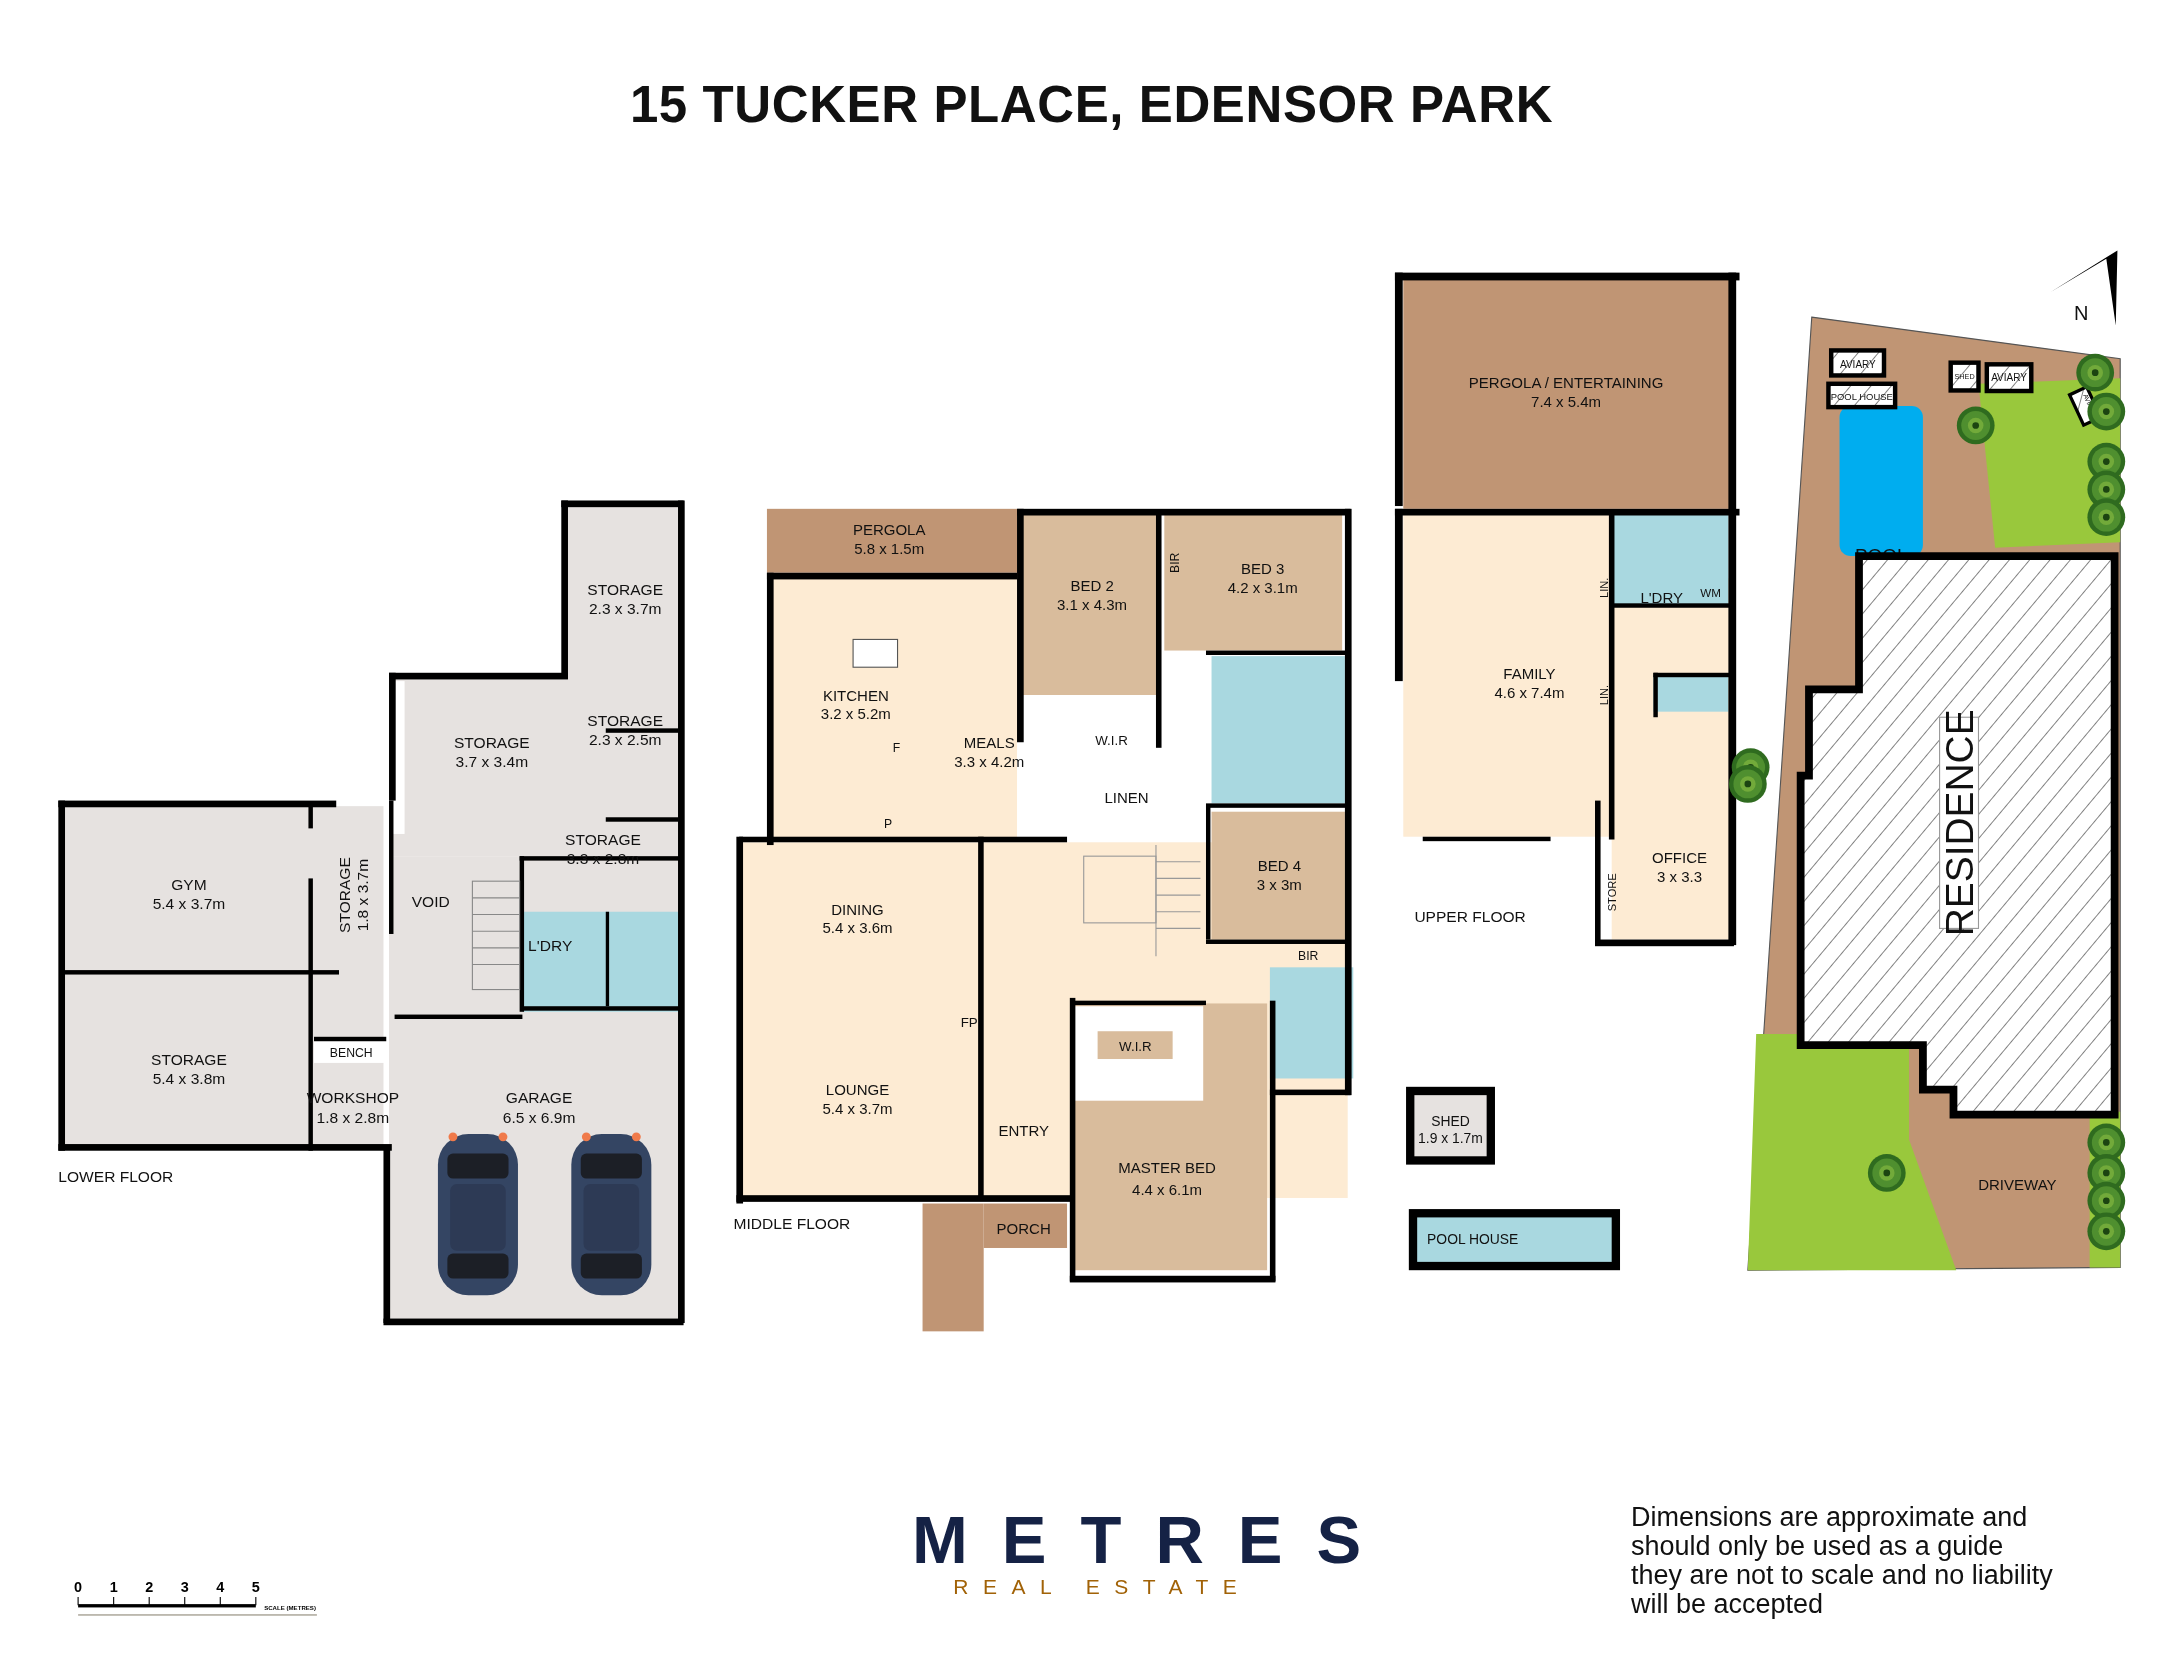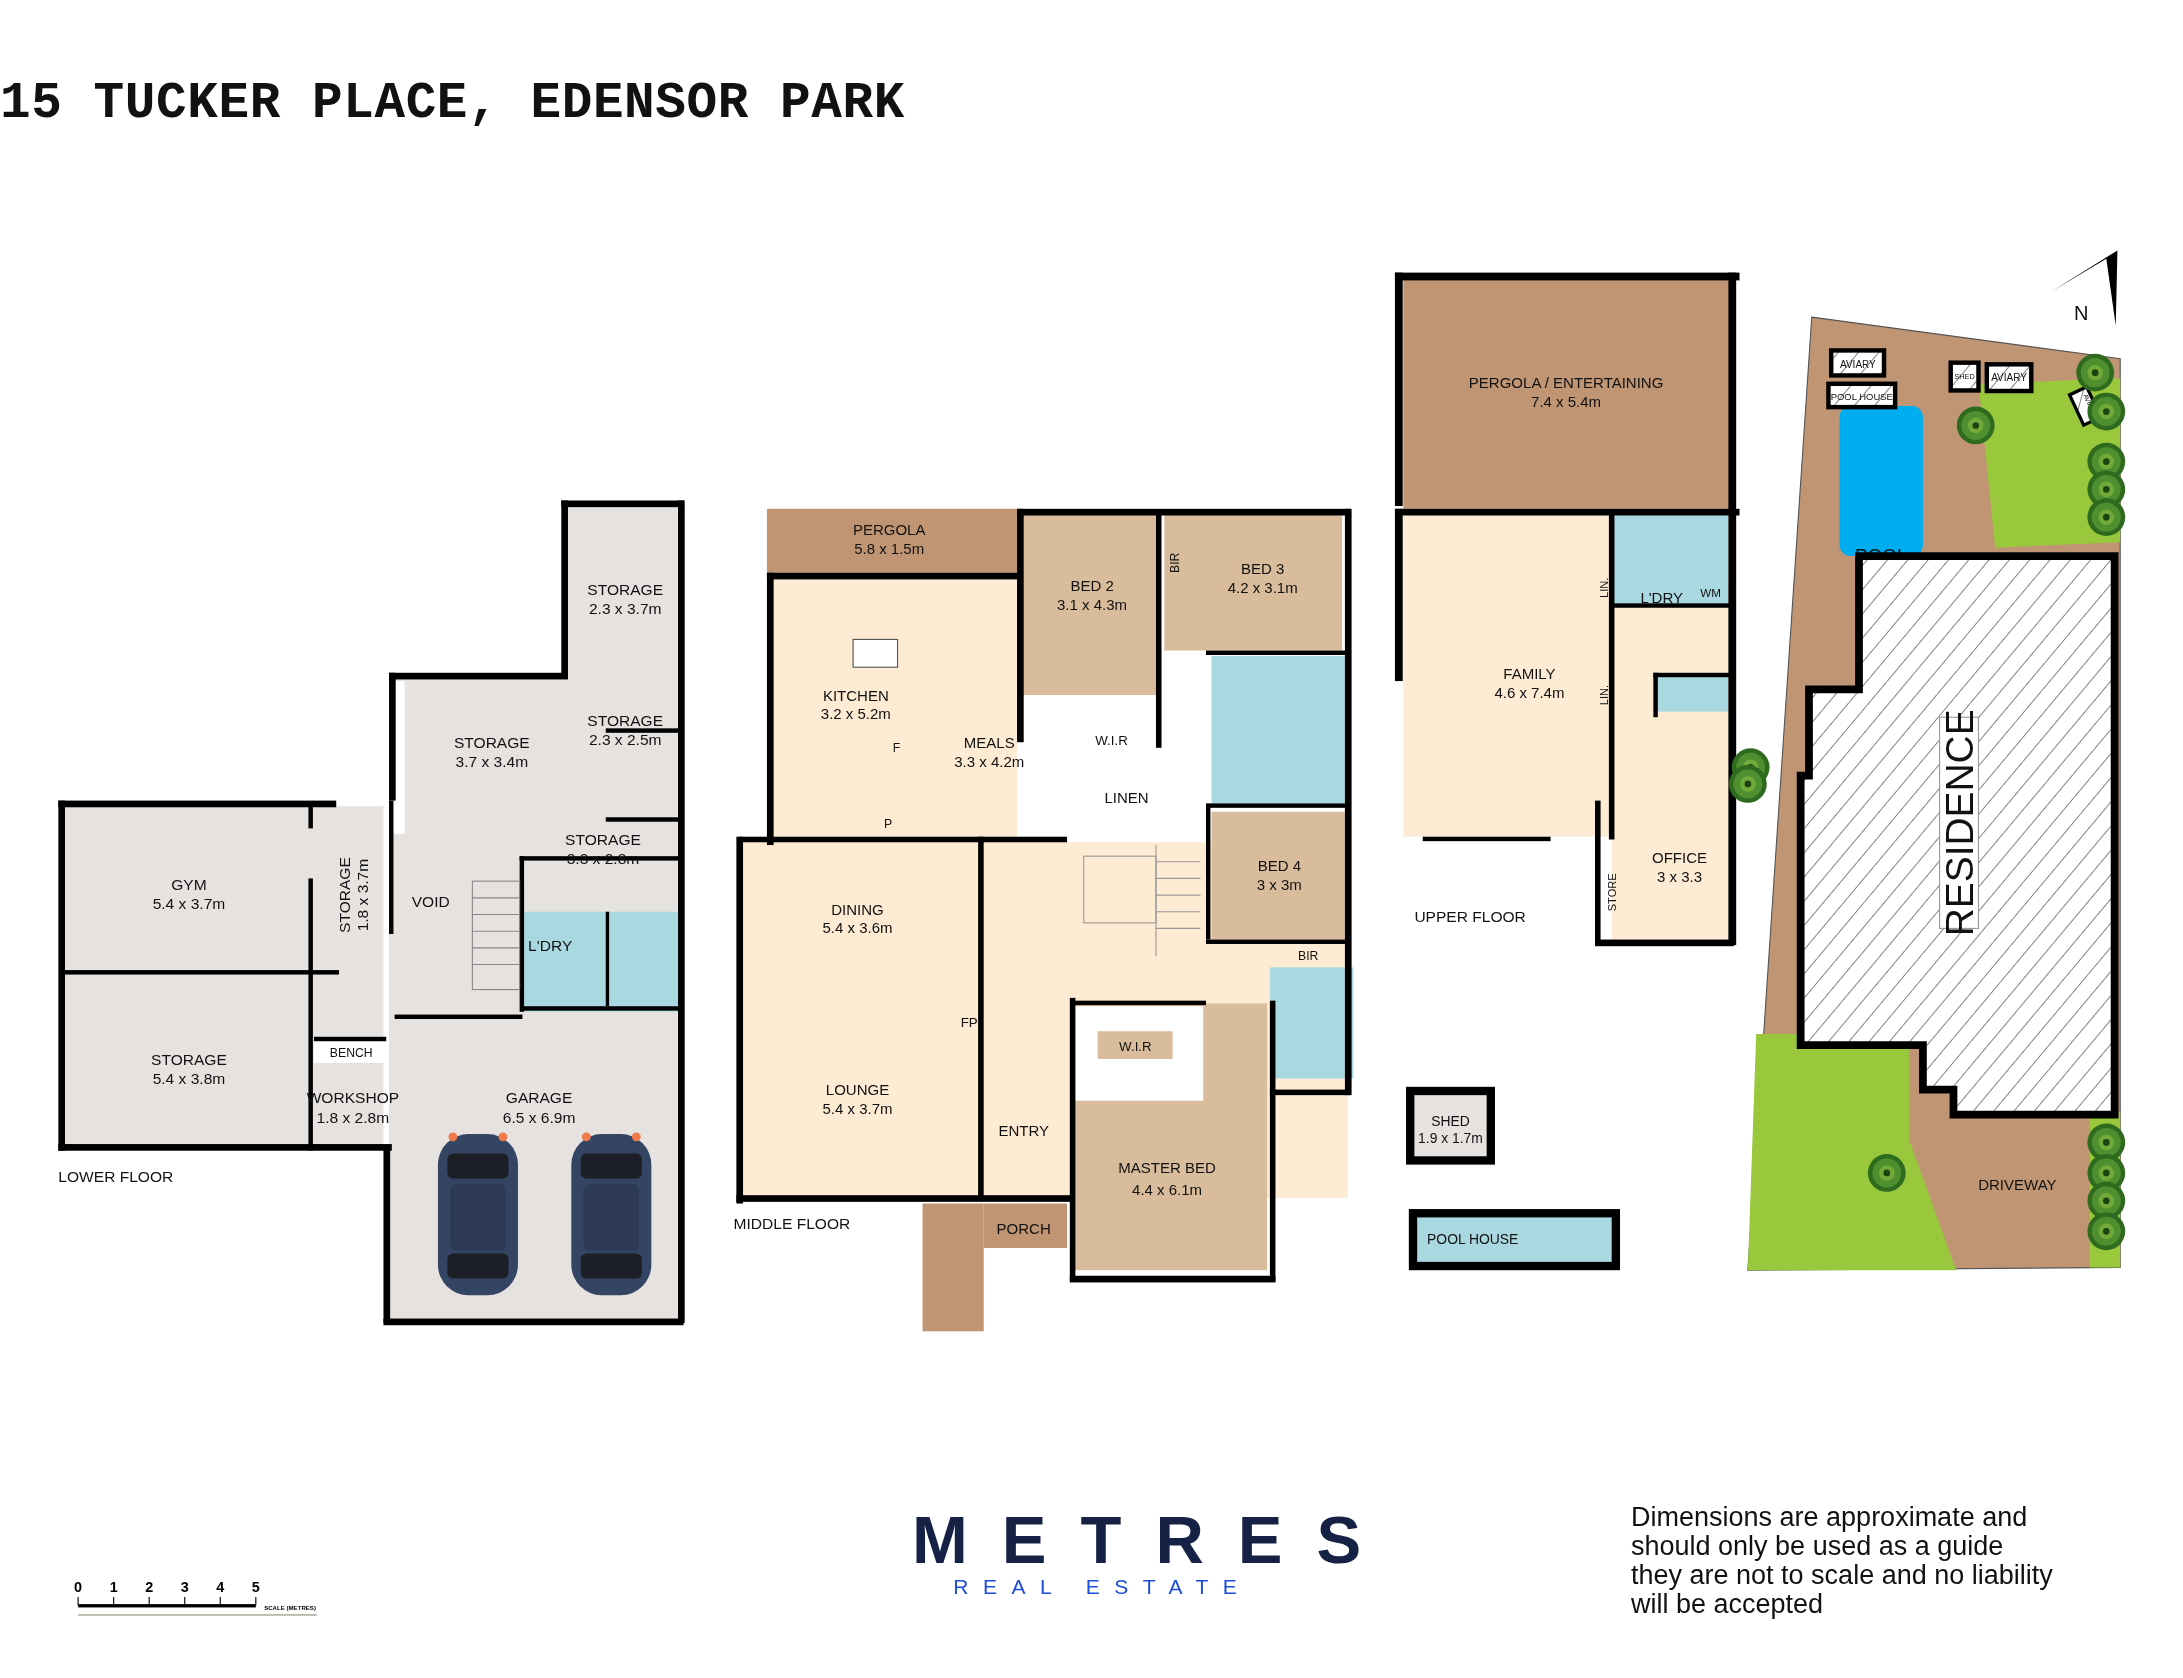--- a/index.html
+++ b/index.html
@@ -1,23 +1,23 @@
 <!DOCTYPE html>
 <html style="font-size:9px"><head>
 <meta charset="utf-8">
 <style>
   html, body { margin:0; padding:0; background:#ffffff; }
   body { width:2183px; height:1679px; position:relative; overflow:hidden; font-family:"Liberation Sans", sans-serif; }
   svg.plan { position:absolute; left:0; top:0; width:2183px; height:1679px; }
-  .title { position:absolute; left:0; width:2183px; top:75px; text-align:left; font-size:51px; font-weight:bold; letter-spacing:0.6px; color:#111; font-family:Liberation Mono, monospace; }
+  .title { position:absolute; left:0; width:2183px; top:75px; text-align:center; font-size:51px; font-weight:bold; letter-spacing:0.6px; color:#111; font-family:Liberation Sans, sans-serif; }
   .lbl { font-family:"Liberation Sans", sans-serif; fill:#111; text-anchor:middle; }
   .floor-lbl { font-family:"Liberation Sans", sans-serif; fill:#111; font-size:28px; }
   .brand { position:absolute; left:878px; top:1501px; width:434px; text-align:center; }
   .brand .name { font-size:67px; font-weight:bold; letter-spacing:34px; color:#152245; padding-left:34px; }
-  .brand .sub { font-size:21px; letter-spacing:14.5px; color:#1d4ed8; margin-top:-3.3px; padding-left:14.5px; }
+  .brand .sub { font-size:21px; letter-spacing:14.5px; color:#a16207; margin-top:-3.3px; padding-left:14.5px; }
   .disclaimer { position:absolute; left:1631px; top:1503px; width:422px; font-size:27px; line-height:29px; color:#111; }
   .scale { position:absolute; left:67px; top:1565px; }
 </style>
 </head>
 <body>
 
 <div class="title">15 TUCKER PLACE, EDENSOR PARK</div>
 
 <svg class="plan" viewBox="0 0 3928 3020" xmlns="http://www.w3.org/2000/svg">
   <defs>

